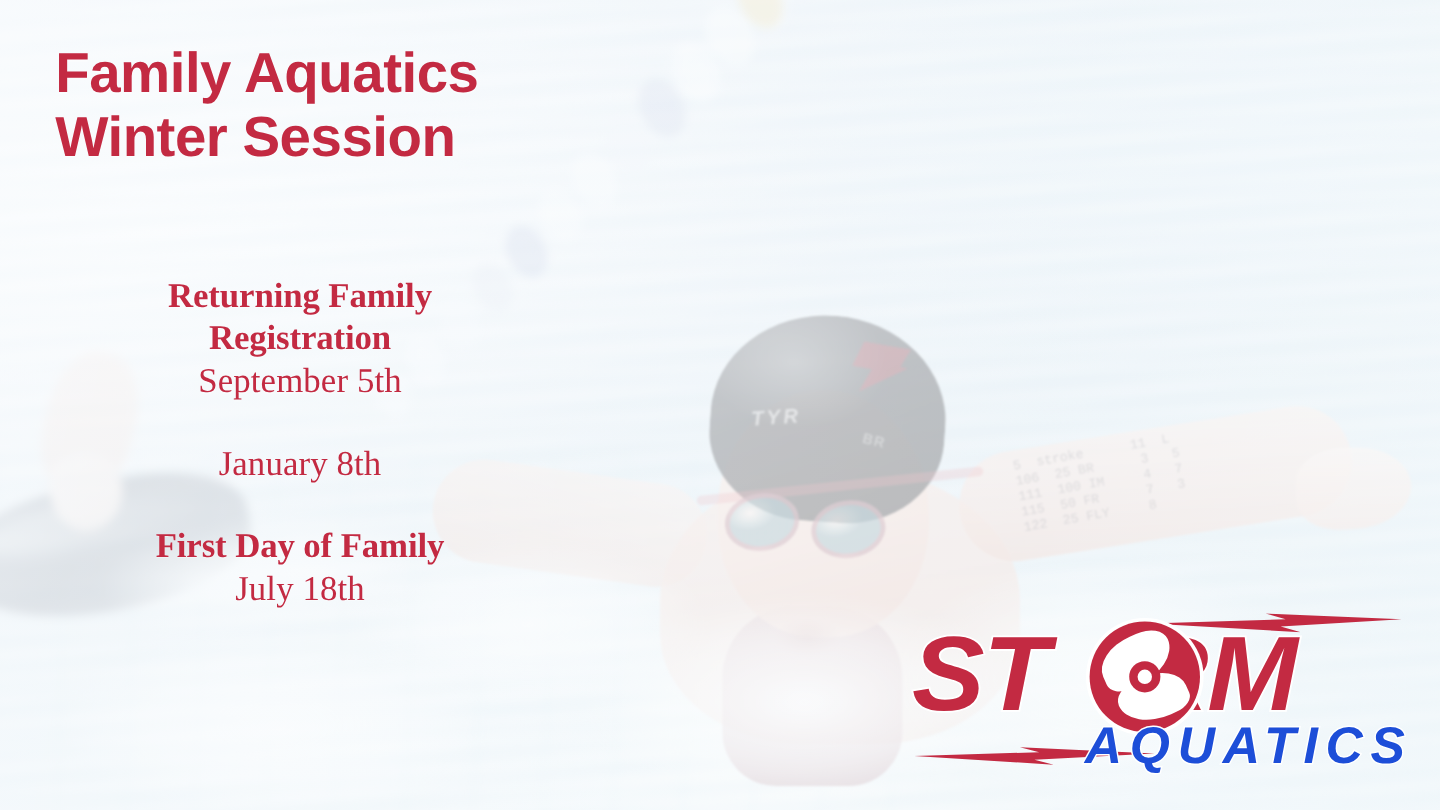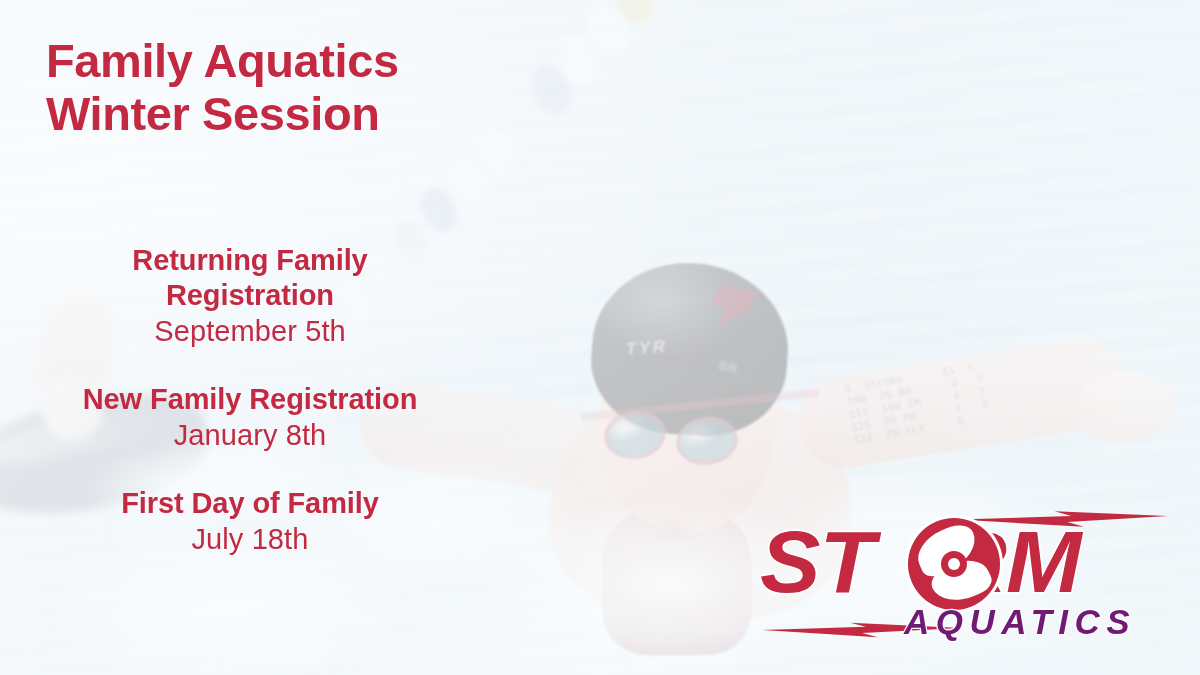--- a/index.html
+++ b/index.html
@@ -329,22 +329,23 @@
     font-size: 47px;
     line-height: 53px;
     letter-spacing: -0.4px;
     white-space: pre-line;
     text-shadow: 0 1px 0 rgba(255,255,255,.45);
   }
 
   .events {
     position: absolute;
     left: 0;
-    top: 243px;
+    top: 230px;
     width: 500px;
+    font-family: Liberation Serif, serif;
   }
   .event { margin-bottom: 32px; text-align: center; }
   .event .ev-title {
     color: #C32A42;
     font-weight: 700;
     font-size: 29px;
     line-height: 35px;
     letter-spacing: -0.1px;
     white-space: pre-line;
     text-shadow: 0 1px 0 rgba(255,255,255,.35);
@@ -443,24 +444,24 @@
     border-radius: 50%;
     background: #ffffff;
   }
 
   .logo-aquatics {
     position: absolute;
     left: 144px; top: 104px;
     width: 270px;
     font-weight: 700;
     font-style: italic;
-    font-size: 35px;
+    font-size: 43px;
     line-height: 40px;
     letter-spacing: 6.5px;
-    color: #701a75;
+    color: #1d4ed8;
     -webkit-text-stroke: 2.4px #ffffff;
     paint-order: stroke fill;
     white-space: nowrap;
   }
 </style>
 </head>
 <body>
 
 <div class="poster">
 
@@ -534,21 +535,20 @@
 
   <div class="events">
 
     <div class="event e1">
       <div class="ev-title">Returning Family
 Registration</div>
       <div class="ev-date">September 5th</div>
     </div>
 
     <div class="event e2">
-      <div class="ev-title">New Family Registration</div>
       <div class="ev-date">January 8th</div>
     </div>
 
     <div class="event e3">
       <div class="ev-title">First Day of Family</div>
       <div class="ev-date">July 18th</div>
     </div>
 
   </div>
 

